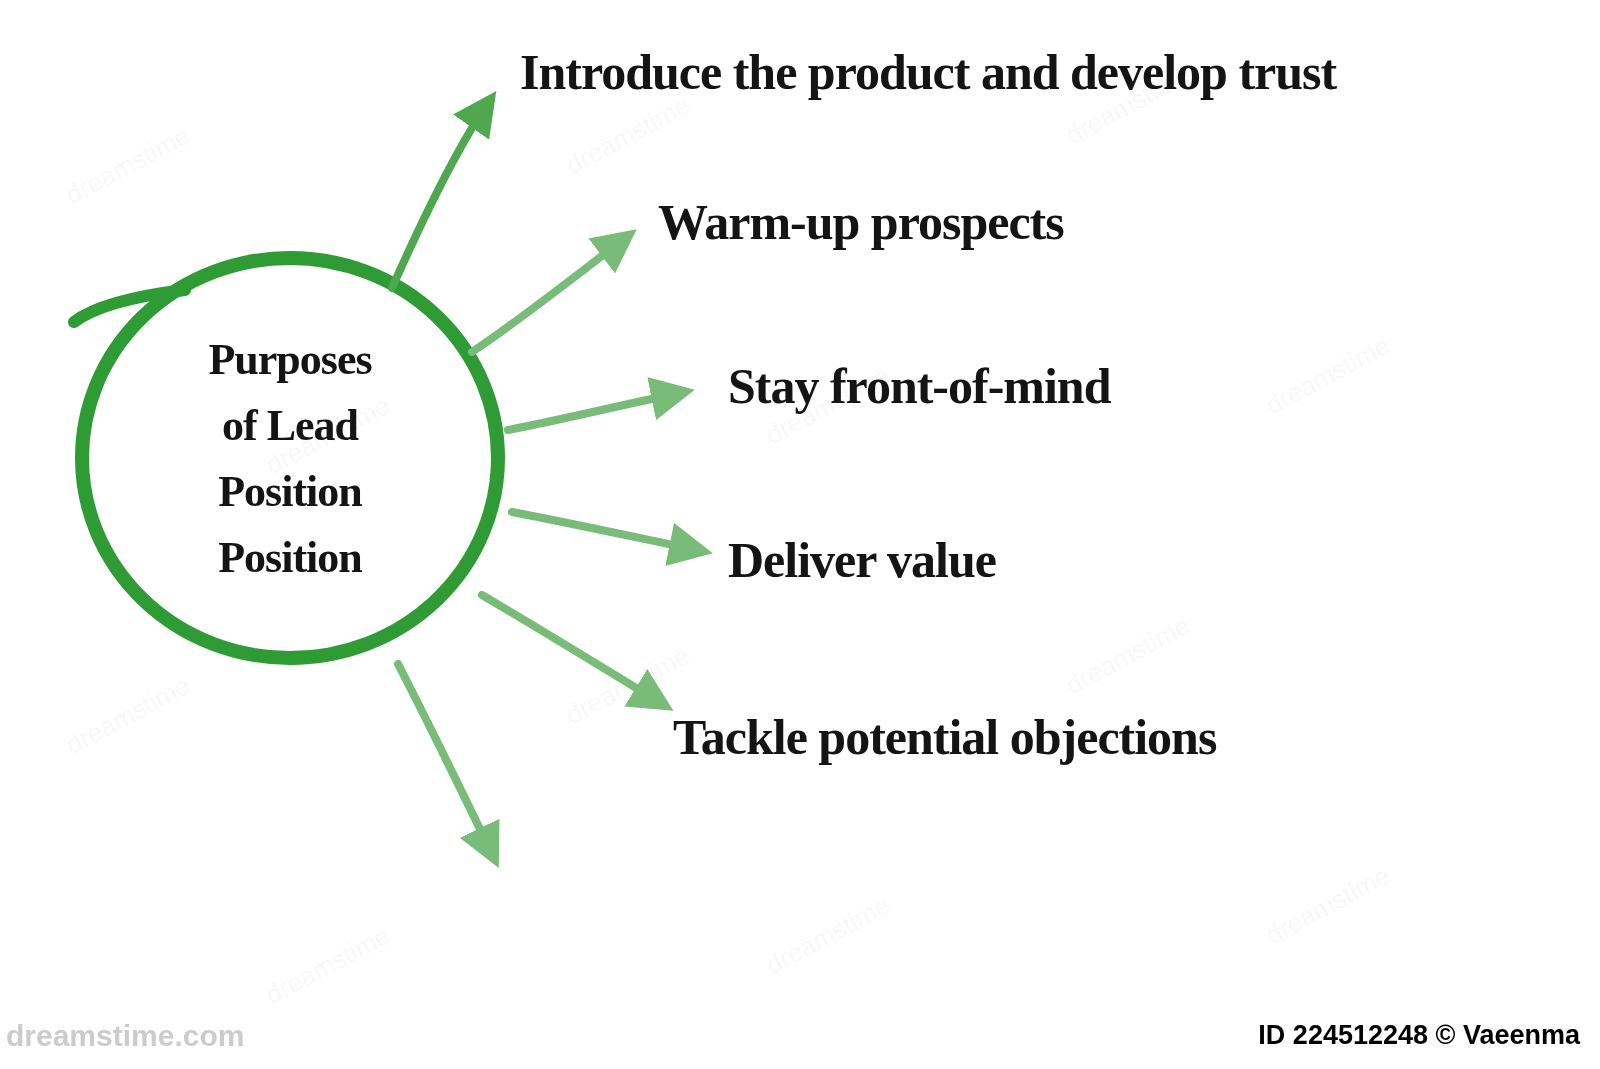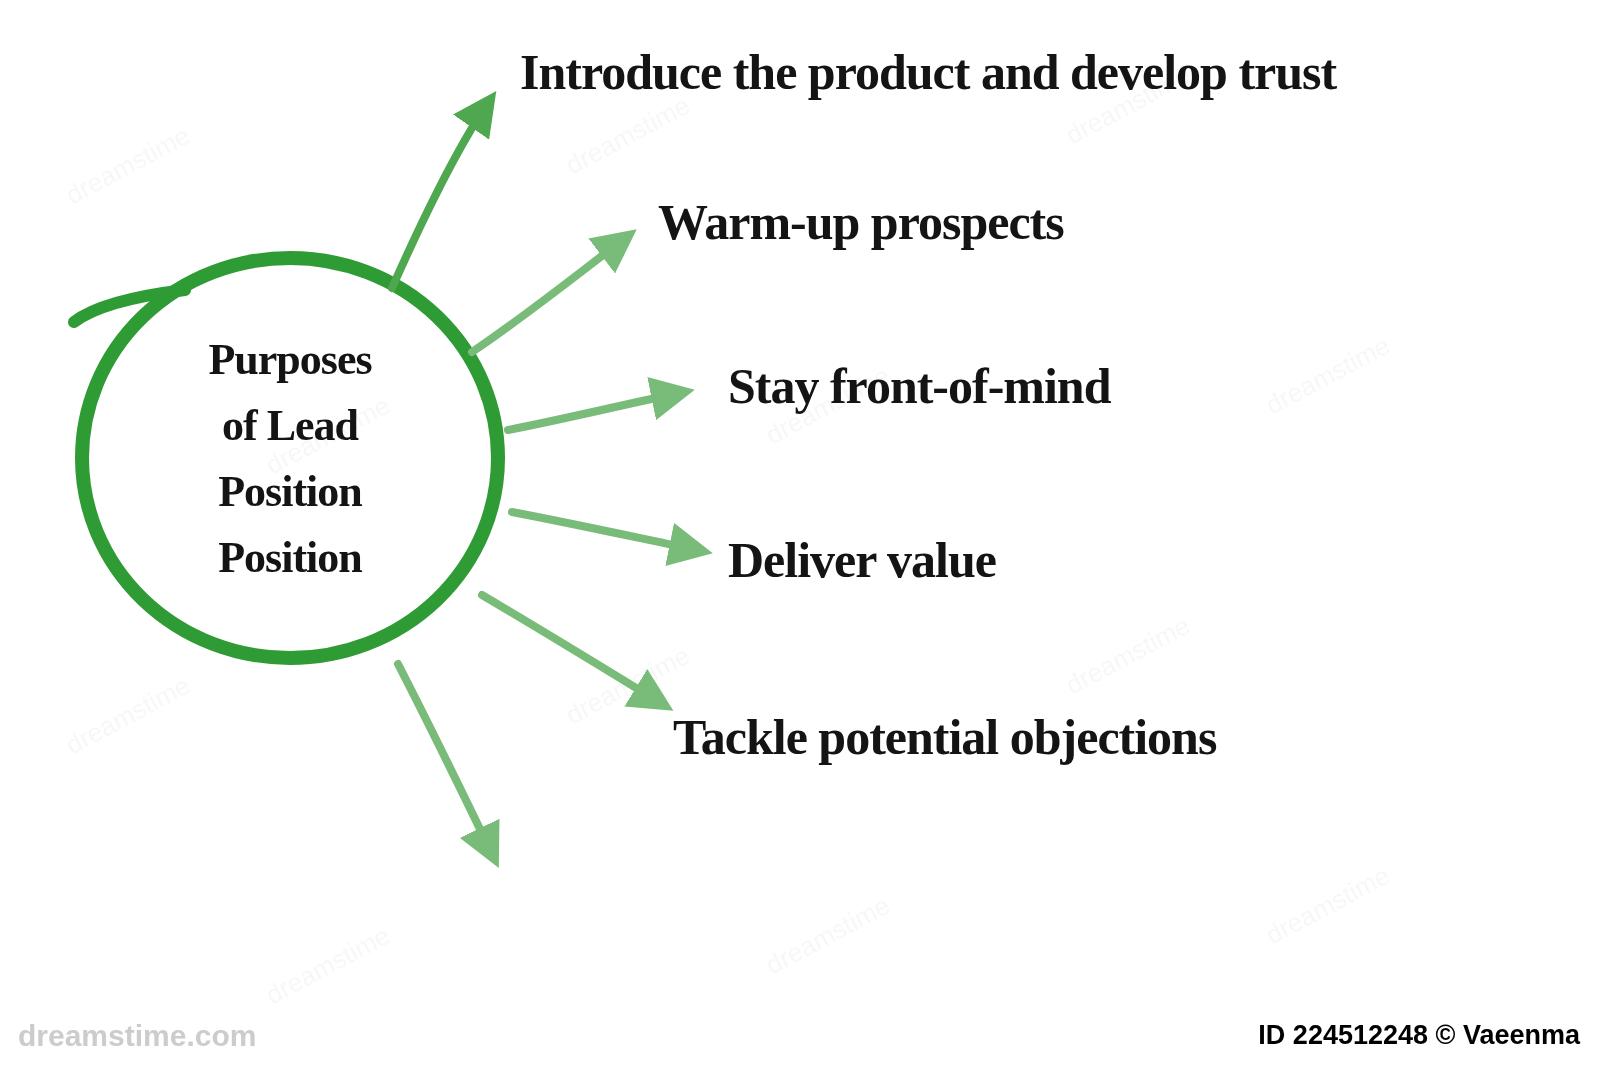--- a/index.html
+++ b/index.html
@@ -45,21 +45,21 @@
     position:absolute;
     font-family:"Liberation Sans","DejaVu Sans",sans-serif;
     font-size:26px;
     color:#555555;
     opacity:0.045;
     transform:rotate(-28deg);
     white-space:nowrap;
   }
   .wm-site{
     position:absolute;
-    left:18px;bottom:16px;
+    left:6px;bottom:16px;
     font-family:"Liberation Sans","DejaVu Sans",sans-serif;
     font-weight:bold;
     font-size:30px;
     color:#cccccc;
     text-shadow:0 0 1px #ffffff;
   }
   .wm-credit{
     position:absolute;
     right:20px;bottom:18px;
     font-family:"Liberation Sans","DejaVu Sans",sans-serif;

